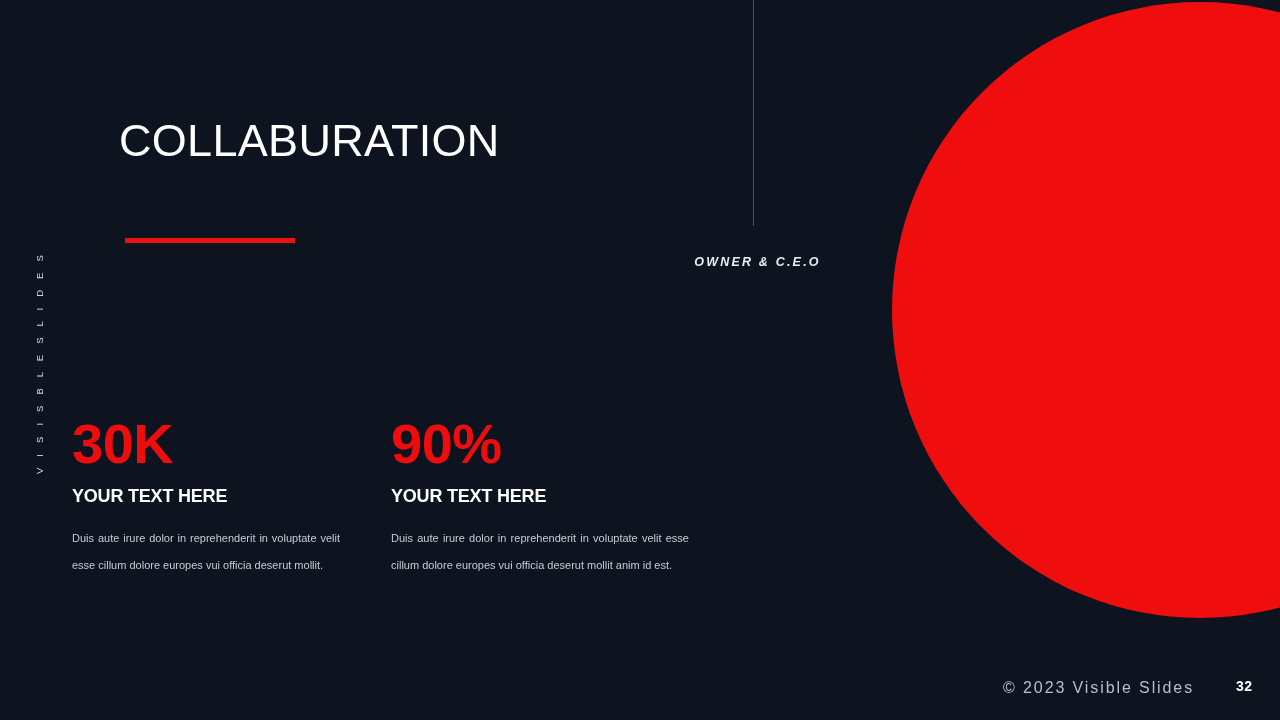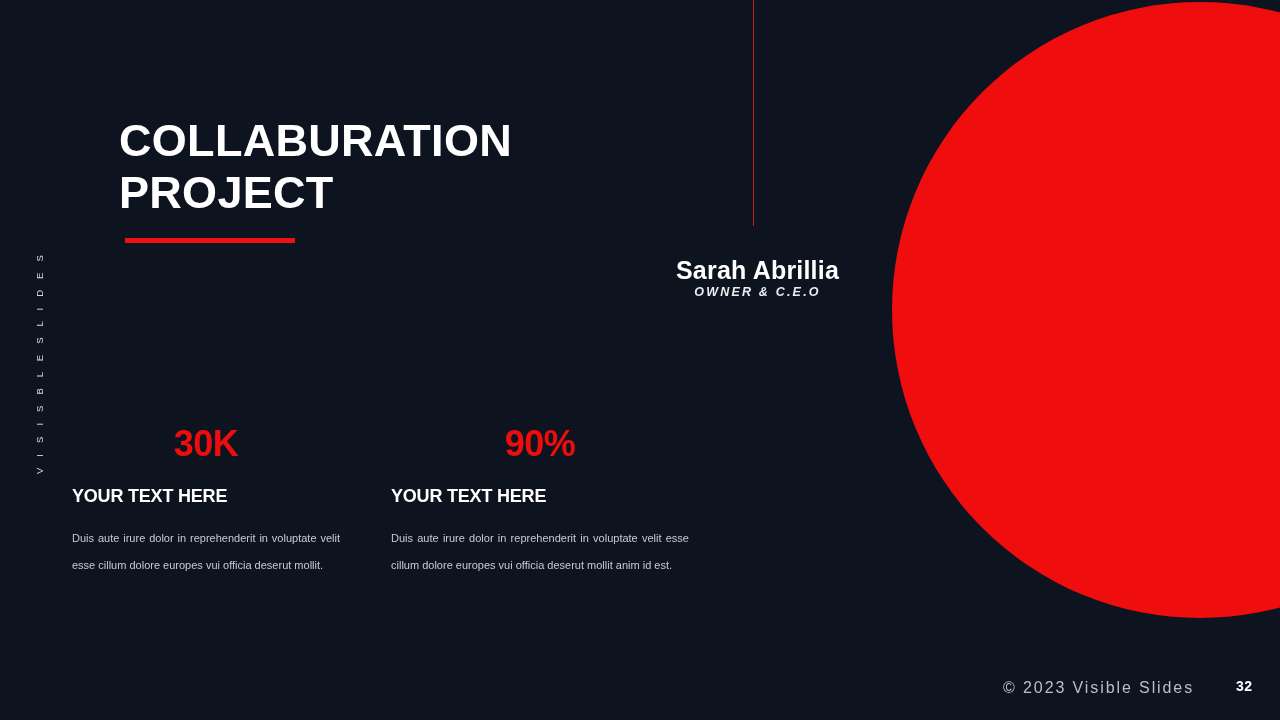--- a/index.html
+++ b/index.html
@@ -70,21 +70,21 @@
   
   #title-block {
     position:absolute;
     left:119px;
     top:115px;
     width:600px;
   }
   #title-block .title-line {
     font-size:45px;
     line-height:52px;
-    font-weight:bold;
+    font-weight:normal;
     color:#ffffff;
     letter-spacing:0.3px;
   }
   #title-underline {
     position:absolute;
     left:125px;
     top:238px;
     width:170px;
     height:5px;
     background:#ef1111;
@@ -115,25 +115,25 @@
 
   
   .stat-block {
     position:absolute;
     top:412px;
   }
   #stat-block-0 { left:72px;  width:268px; }
   #stat-block-1 { left:391px; width:298px; }
 
   .stat-value {
-    font-size:36px;
+    font-size:56px;
     line-height:64px;
     font-weight:bold;
     color:#ee0d0d;
-    text-align:center;
+    text-align:left;
     letter-spacing:-0.5px;
   }
   .stat-label {
     margin-top:10px;
     font-size:18px;
     font-weight:bold;
     color:#ffffff;
     text-align:left;
     letter-spacing:-0.2px;
   }
@@ -173,26 +173,24 @@
   <div id="red-circle"></div>
 
   <div id="divider-line"></div>
 
   <div id="side-brand">
     <span class="vtext">V I S I S B L E   S L I D E S</span>
   </div>
 
   <div id="title-block">
     <div class="title-line">COLLABURATION</div>
-    <div class="title-line">PROJECT</div>
   </div>
   <div id="title-underline"></div>
 
   <div id="byline">
-    <div class="person-name">Sarah Abrillia</div>
     <div class="person-role">OWNER  &amp;  C.E.O</div>
   </div>
 
   <div class="stat-block" id="stat-block-0">
     <div class="stat-value">30K</div>
     <div class="stat-label">YOUR TEXT HERE</div>
     <div class="stat-desc">Duis aute irure dolor in reprehenderit in voluptate velit esse cillum dolore europes vui officia deserut mollit.</div>
   </div>
 
   <div class="stat-block" id="stat-block-1">

